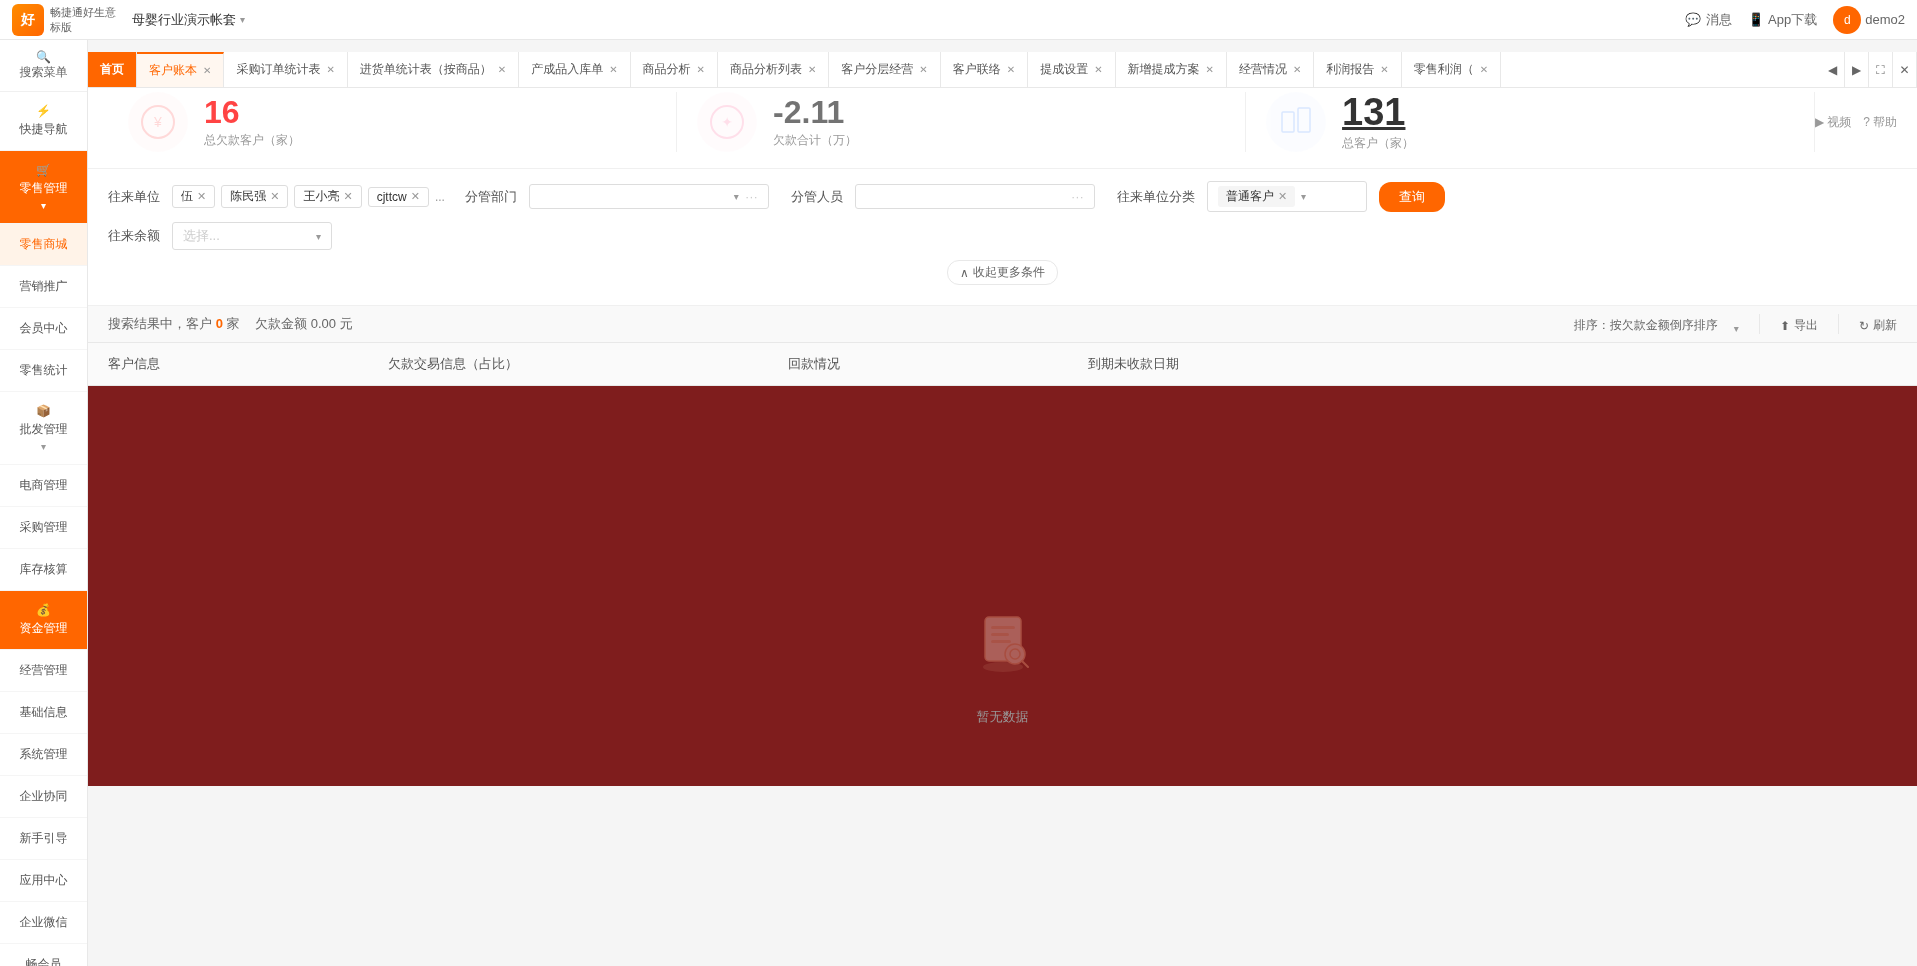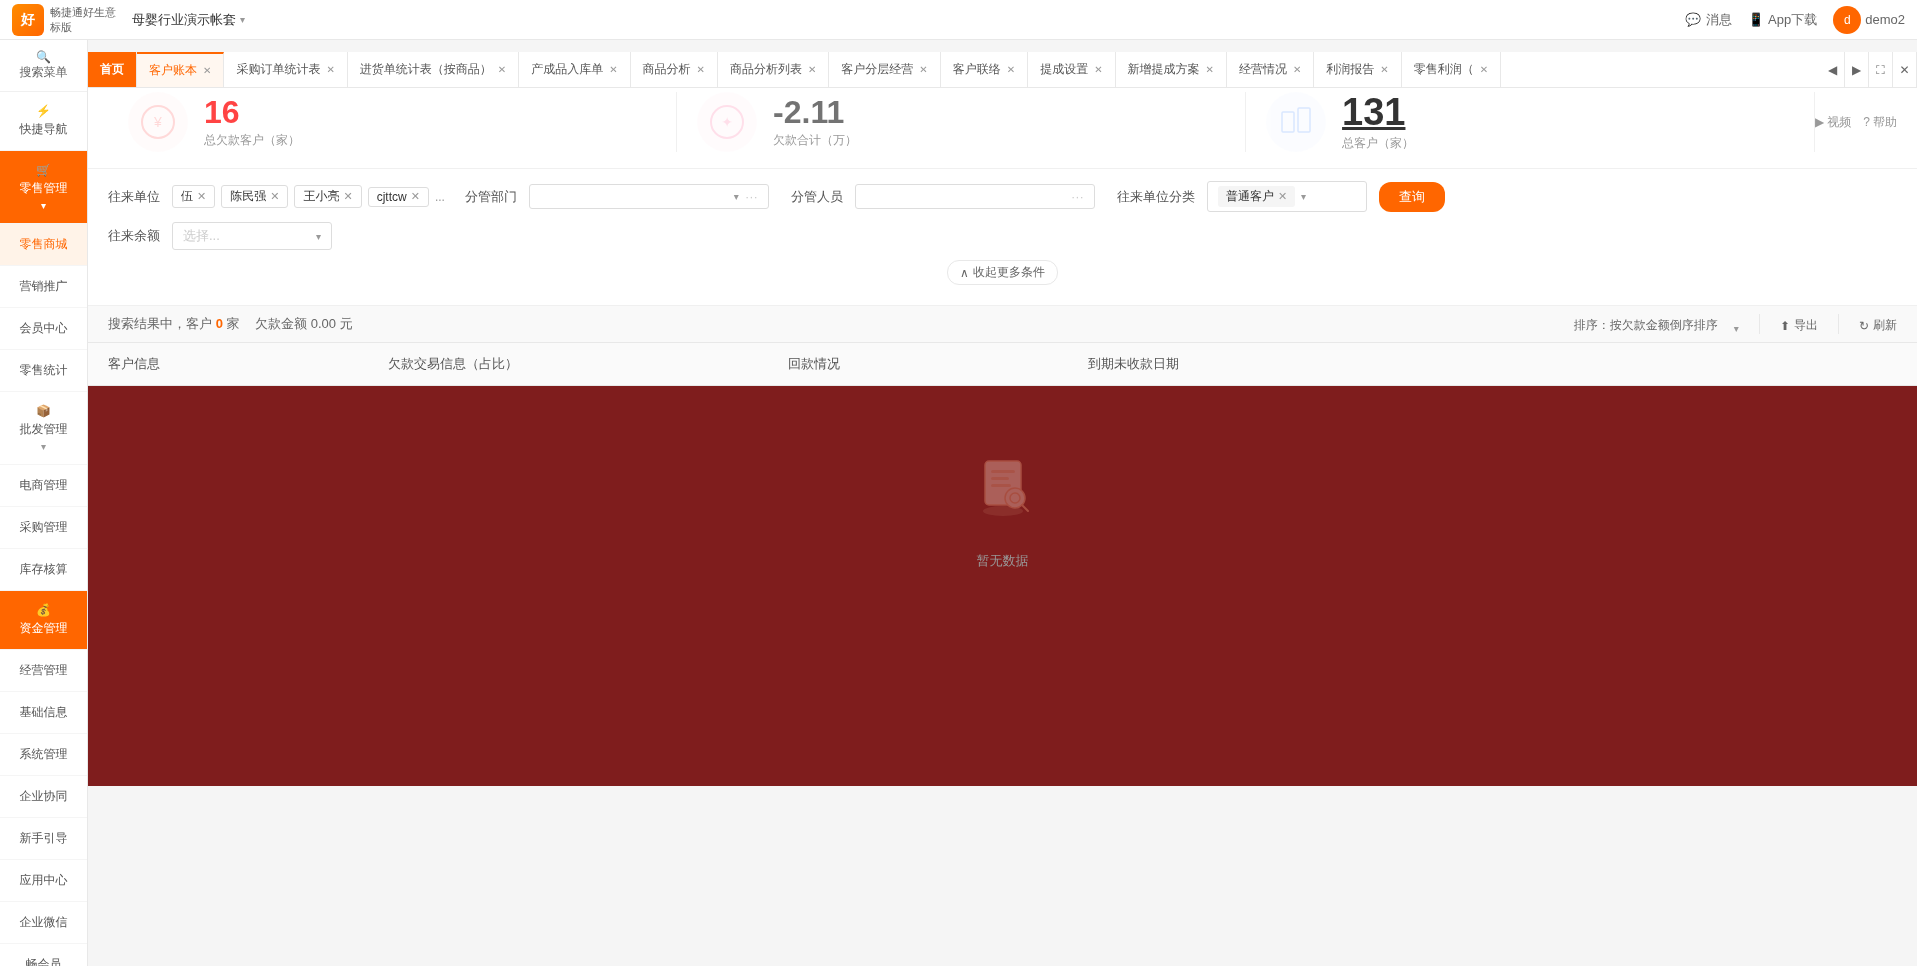--- a/index.html
+++ b/index.html
@@ -232,21 +232,21 @@
       background: #fafafa;
       border-bottom: 1px solid #e8e8e8;
       font-size: 13px;
       color: #555;
       font-weight: 500;
     }
     .table-body {
       min-height: 400px;
       display: flex;
       align-items: center;
-      justify-content: flex-start;
+      justify-content: flex-end;
       flex-direction: column;
       gap: 12px;
     }
 
     
     .empty-state {
       display: flex;
       flex-direction: column;
       align-items: center;
       gap: 12px;

